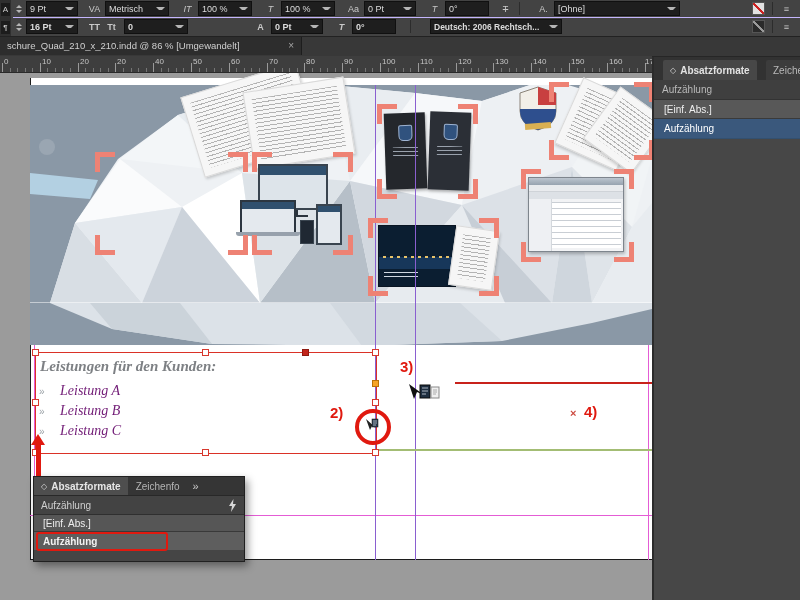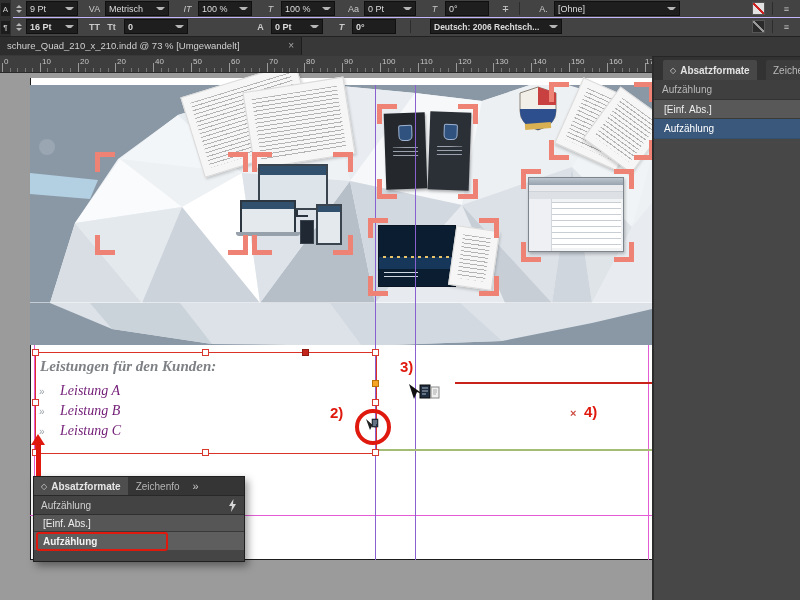--- a/index.html
+++ b/index.html
@@ -210,21 +210,21 @@
           <span class="dd"></span>
         </span>
       <span class="diag mleft"></span>
       <span class="vsep"></span>
       <span class="tico rm" style="margin-right:4px;">≡</span>
     </div>
   </div>
 
   <div id="tabbar">
     <div class="doctab">
-      <span class="ttl">schure_Quad_210_x_210.indd @ 73 % [Umgewandelt]</span>
+      <span class="ttl">schure_Quad_210_x_210.indd @ 86 % [Umgewandelt]</span>
       <span class="x">×</span>
     </div>
   </div>
 
   <div id="ruler">
     <span class="rnum" style="left:4px">0</span>
     <span class="rnum" style="left:42px">10</span>
     <span class="rnum" style="left:80px">20</span>
     <span class="rnum" style="left:117px">20</span>
     <span class="rnum" style="left:155px">40</span>

